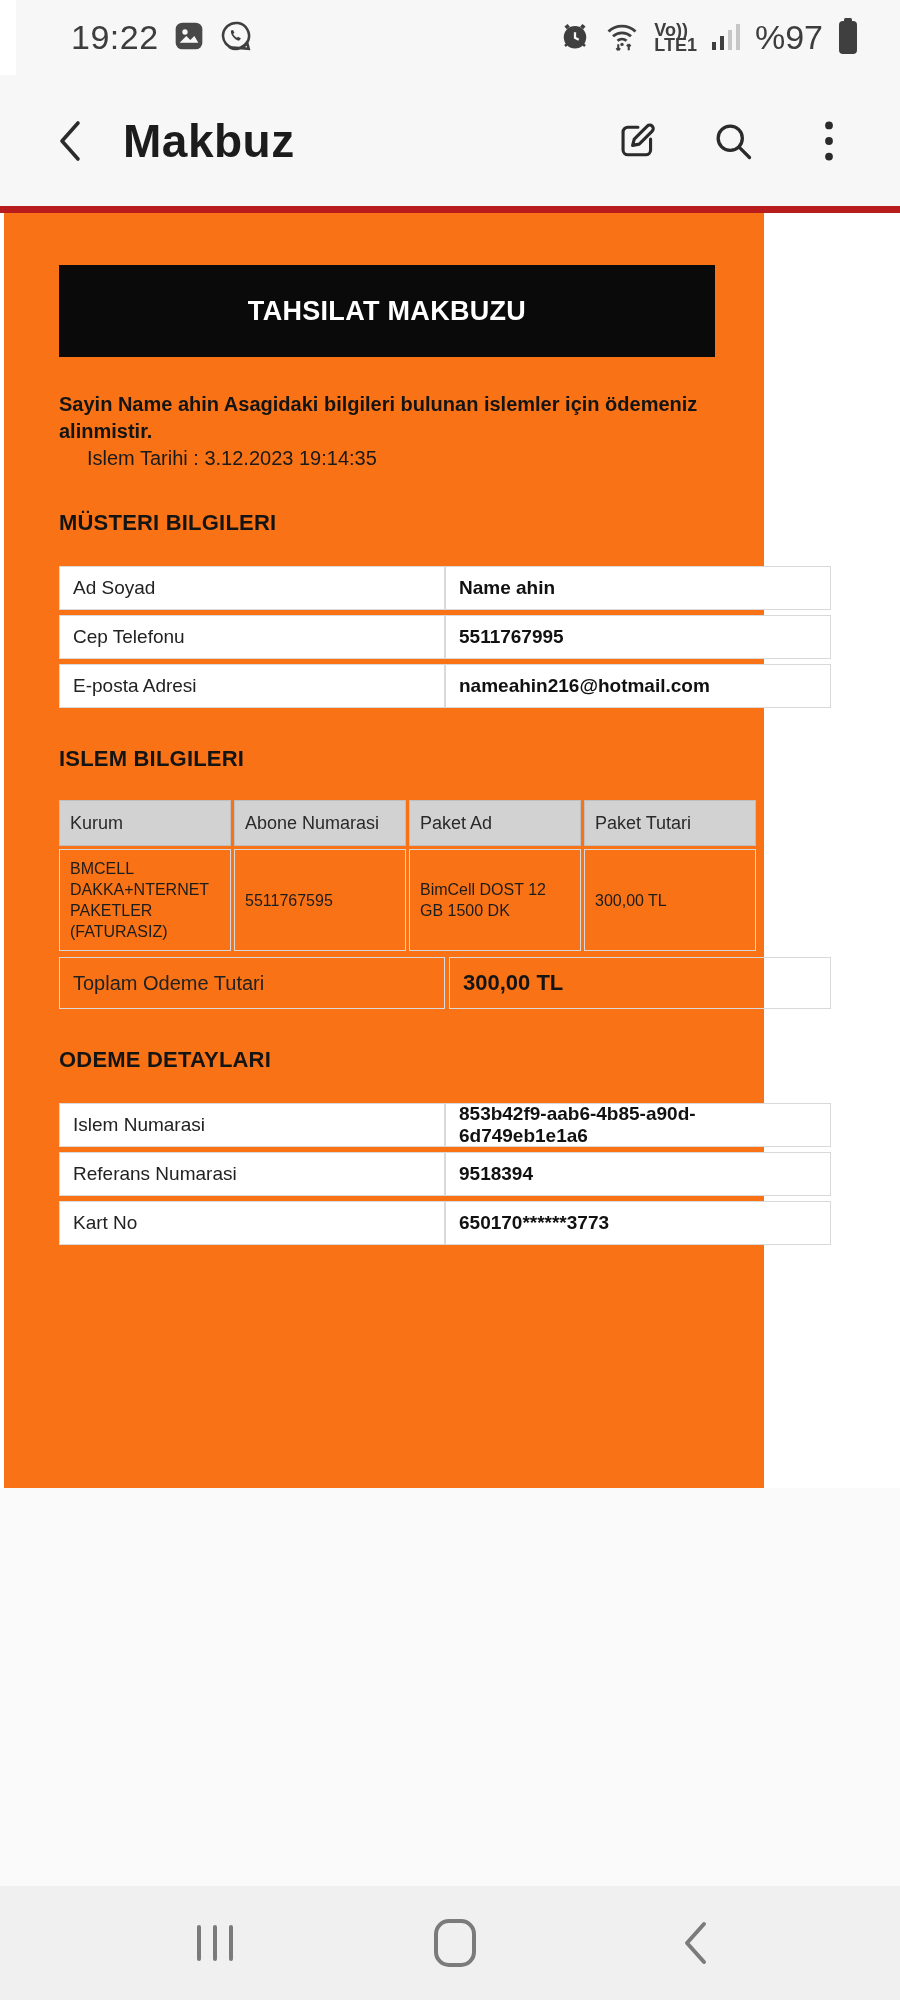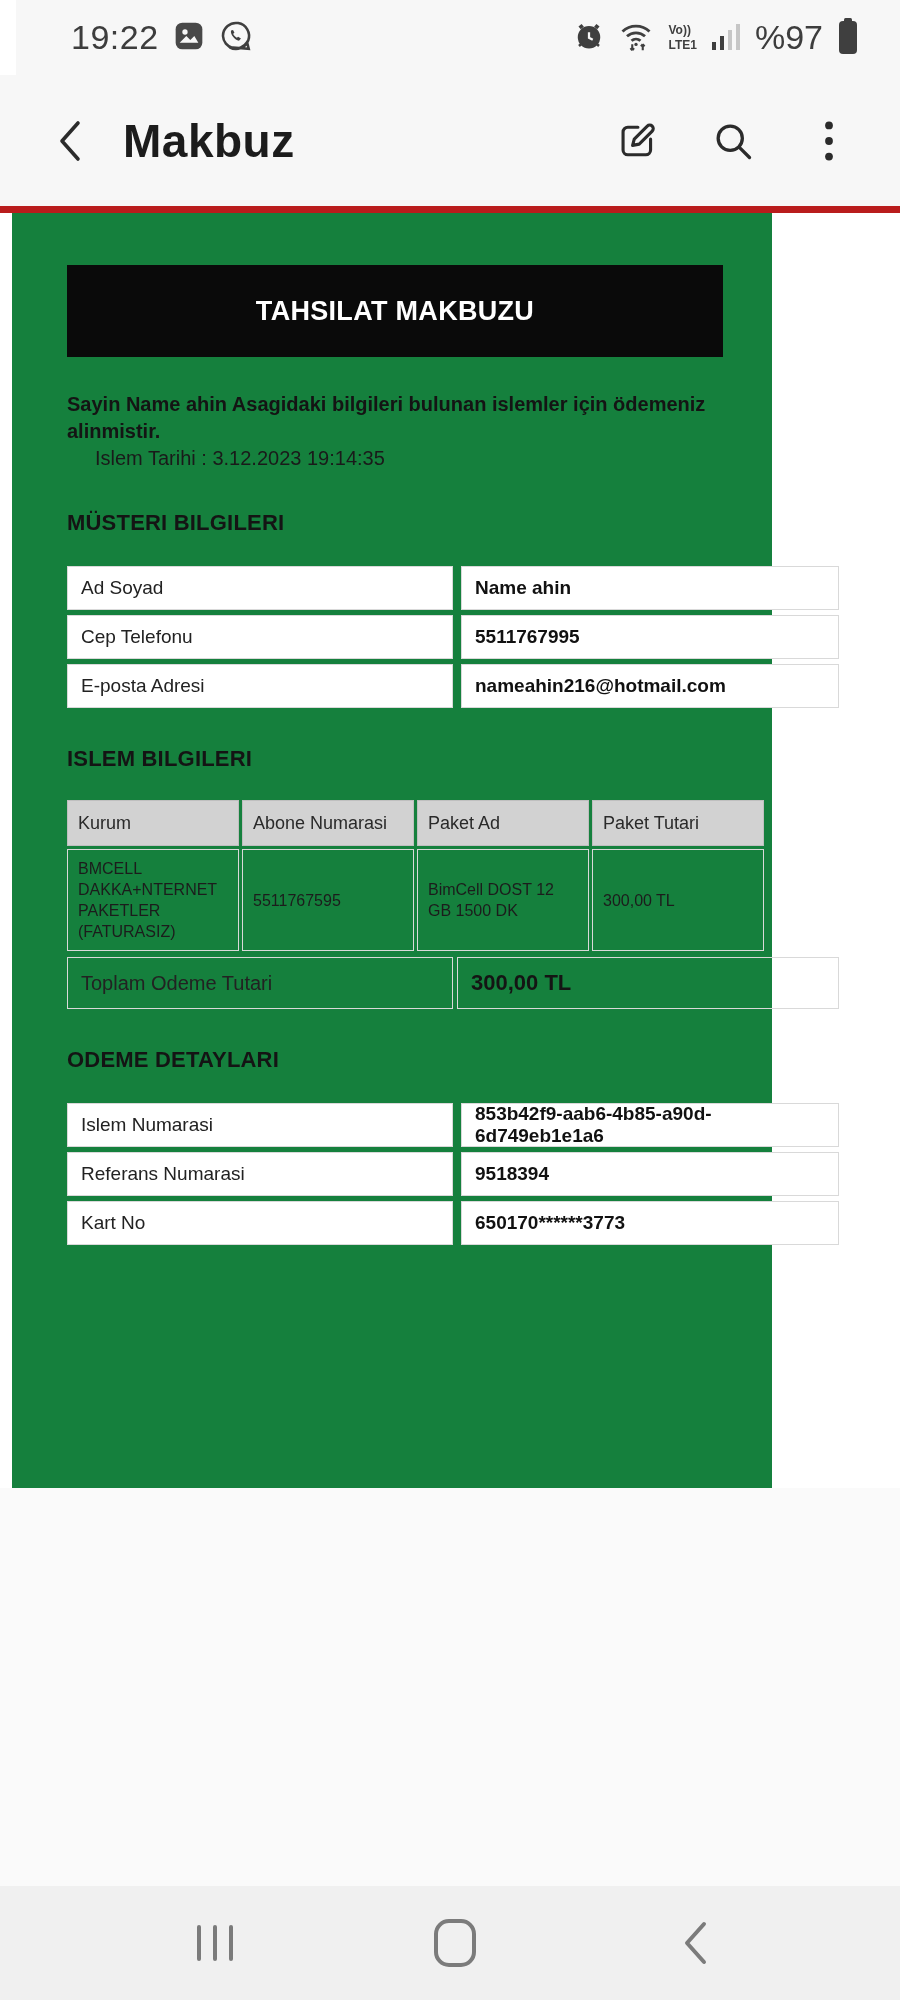--- a/index.html
+++ b/index.html
@@ -10,44 +10,44 @@
     color:var(--text_primary,#141414);
   }
   .status-bar{
     position:absolute; left:16px; top:0; width:900px; height:75px;
     background:var(--appbar_bg,#f7f7f7);
     display:flex; align-items:center; justify-content:space-between;
     padding:0 57px 0 55px;
   }
   .sb-left,.sb-right{ display:flex; align-items:center; gap:14px; }
   .sb-time{ font-size:34px; color:#3d3d3d; letter-spacing:.5px; }
-  .volte{ display:flex; flex-direction:column; line-height:15px; font-size:12px; font-weight:700; color:#3f3f3f; }
+  .volte{ display:flex; flex-direction:column; line-height:15px; font-size:18px; font-weight:700; color:#3f3f3f; }
   .pct{ font-size:34px; color:#3d3d3d; }
   .app-bar{
     position:absolute; left:0; top:75px; width:900px; height:138px;
     background:var(--appbar_bg,#f7f7f7); border-bottom:7px solid #b91c1c;
     display:flex; align-items:center; padding:0 48px 0 55px;
   }
   .back-btn{ width:40px; height:50px; display:flex; align-items:center; cursor:pointer; }
   .app-title{ font-size:46px; font-weight:700; color:#1c1c1c; margin-left:28px; flex:1; letter-spacing:.5px;}
   .app-actions{ display:flex; align-items:center; gap:50px; }
   .icon-btn{ width:46px; height:46px; display:flex; align-items:center; justify-content:center; cursor:pointer; }
 
-  .document{ position:absolute; left:12px; top:213px; width:760px; height:1275px; background:#15803d; }
+  .document{ position:absolute; left:4px; top:213px; width:760px; height:1275px; background:#f97316; }
   .banner{
     margin:52px 49px 0 55px; height:92px; background:var(--banner_bg,#0a0a0a);
     display:flex; align-items:center; justify-content:center;
   }
   .banner-title{ color:var(--banner_text,#ffffff); font-size:27px; font-weight:700; letter-spacing:.3px; }
   .greeting{ margin:34px 40px 0 55px; font-size:20px; font-weight:700; line-height:27px; }
   .date-line{ margin:0 40px 0 83px; font-size:20px; line-height:27px; color:#1a1a1a; }
   .section-heading{ margin:38px 0 0 55px; font-size:22px; font-weight:700; letter-spacing:.2px; }
 
   .kv-table{ margin:30px 0 0 55px; width:772px; }
-  .kv-row{ display:flex; gap:8px; margin-bottom:5px; }
+  .kv-row{ display:flex; gap:0; margin-bottom:5px; }
   .kv-cell{ border:1px solid var(--table_border,#d9d9d9); height:44px; display:flex; align-items:center; padding:0 13px; background:#fff; }
   .kv-label{ width:386px; font-size:19px; color:#222; }
   .kv-value{ flex:1; font-size:19px; font-weight:700; color:#111; }
 
   .grid-table{ margin:28px 0 0 55px; width:697px;border-radius:18px; }
   .grid-row{ display:flex; gap:3px; margin-bottom:3px; }
   .grid-cell{ flex:1; border:1px solid #bfbfbf; padding:8px 10px; display:flex; align-items:center; }
   .grid-head .grid-cell{ background:var(--header_cell_bg,#d2d2d2); height:46px; font-size:18px; color:#2a2a2a; }
   .grid-body .grid-cell{ border-color:var(--table_border,#d9d9d9); min-height:86px; font-size:16px; line-height:21px; color:#1c1c1c; }
   .total-row{ margin-top:6px; width:772px; display:flex; gap:4px; }

